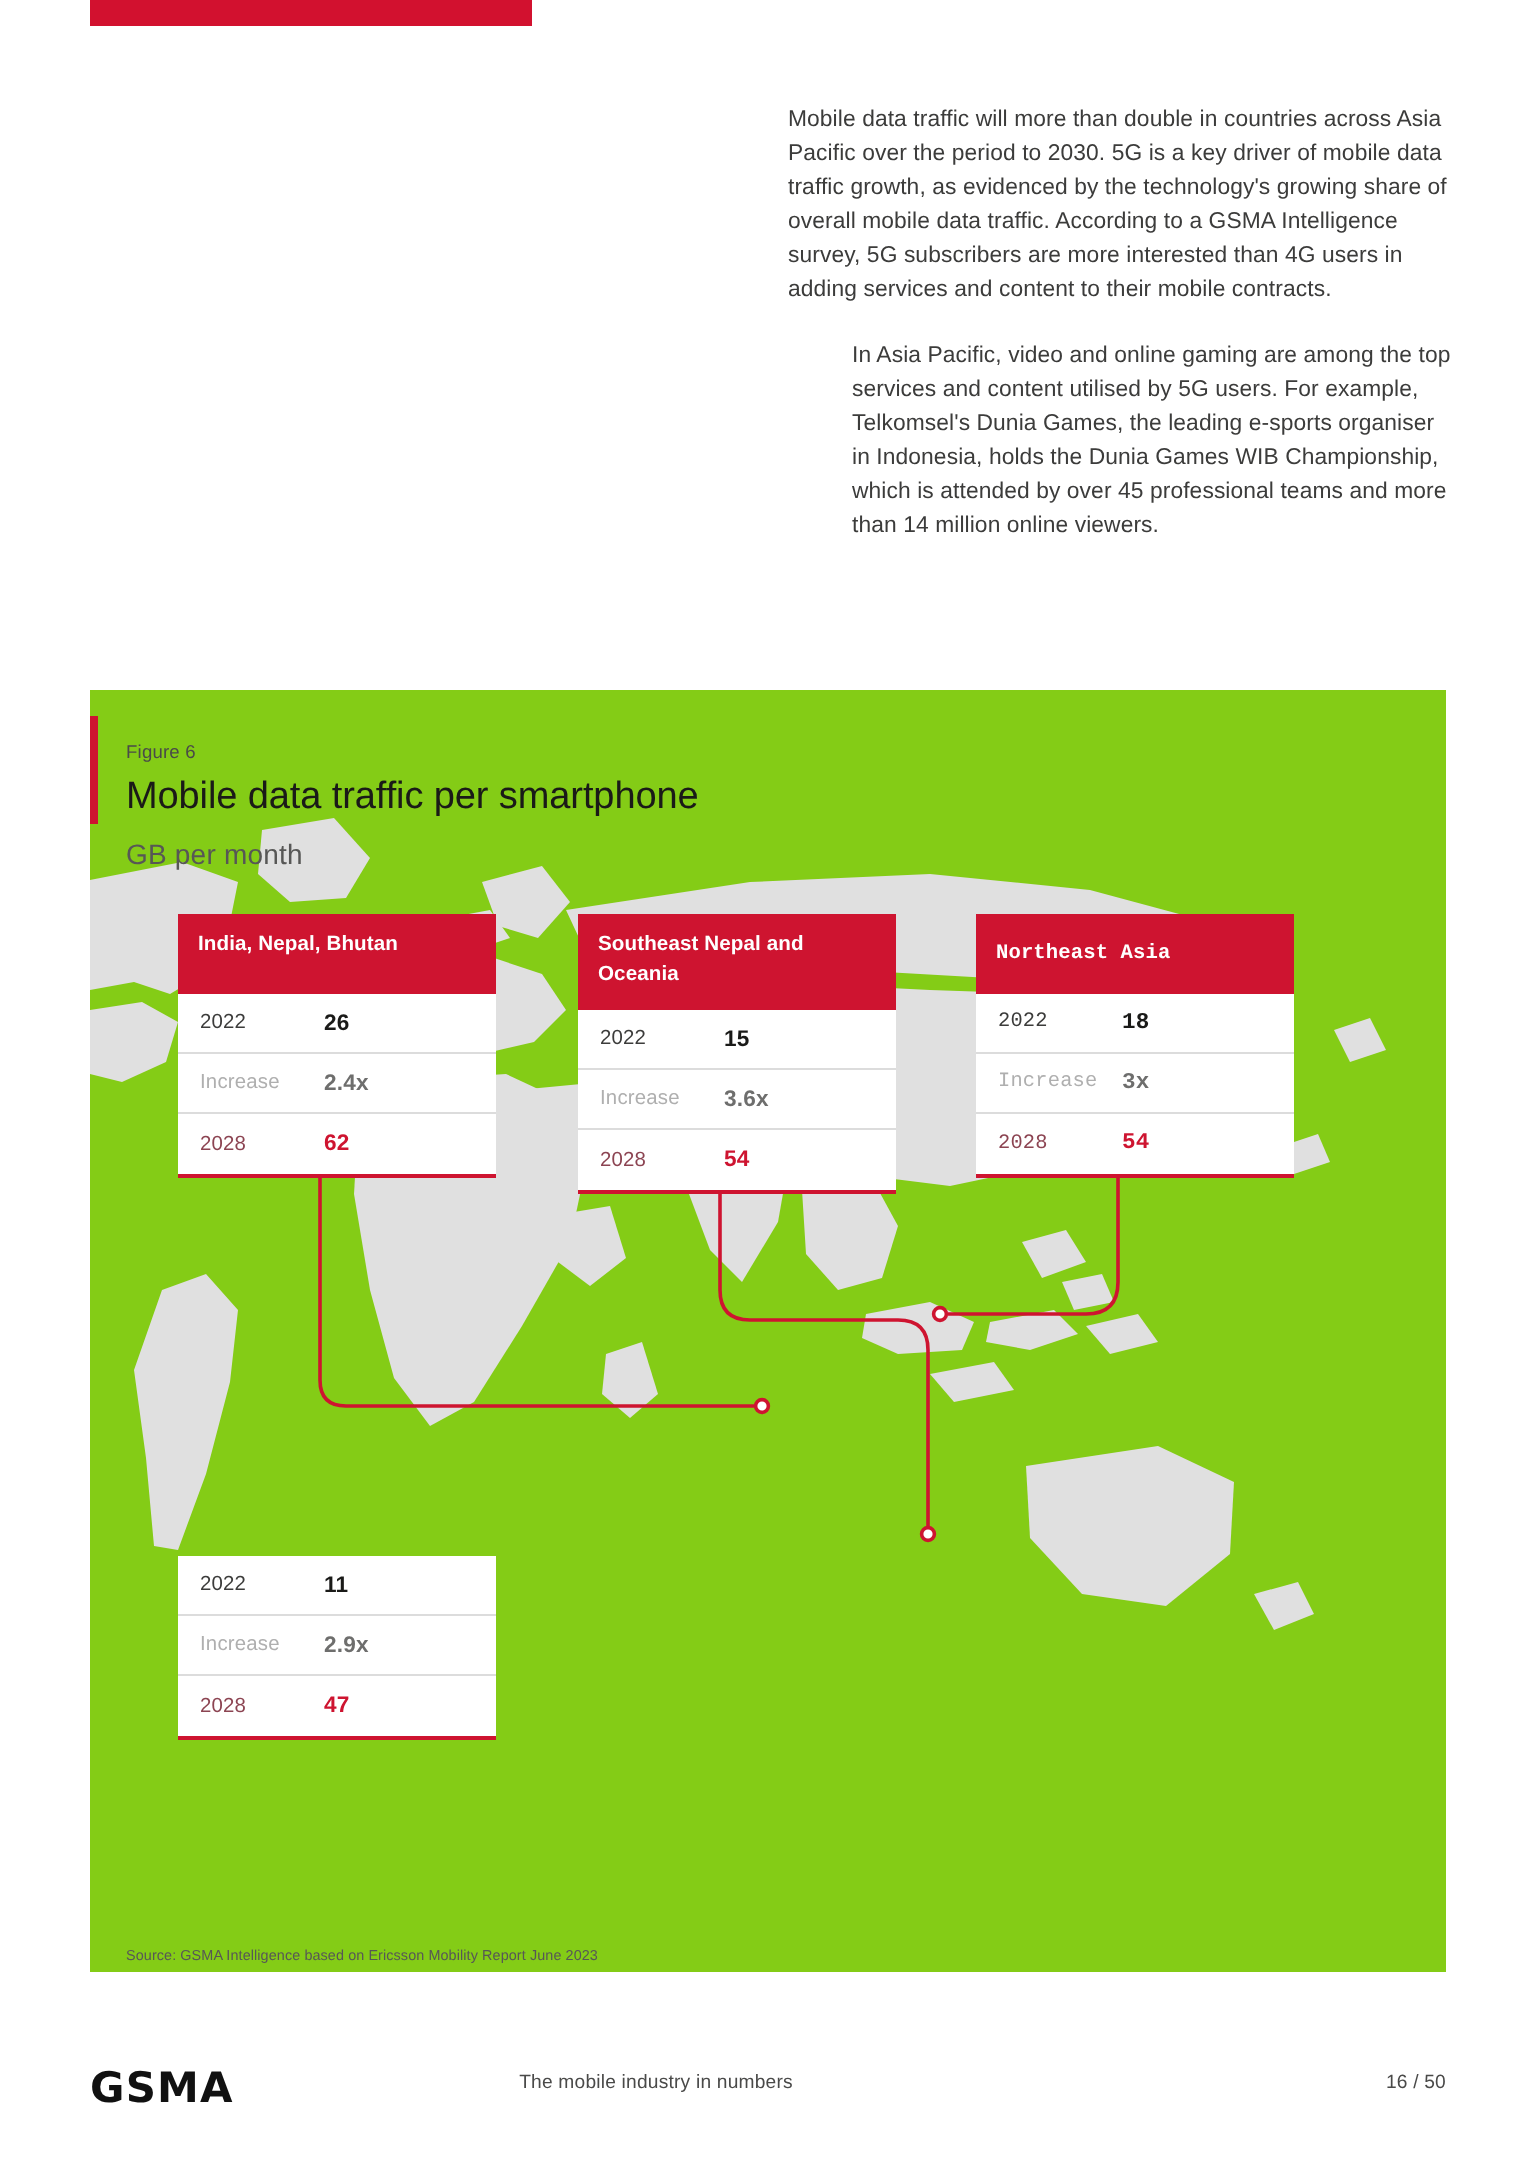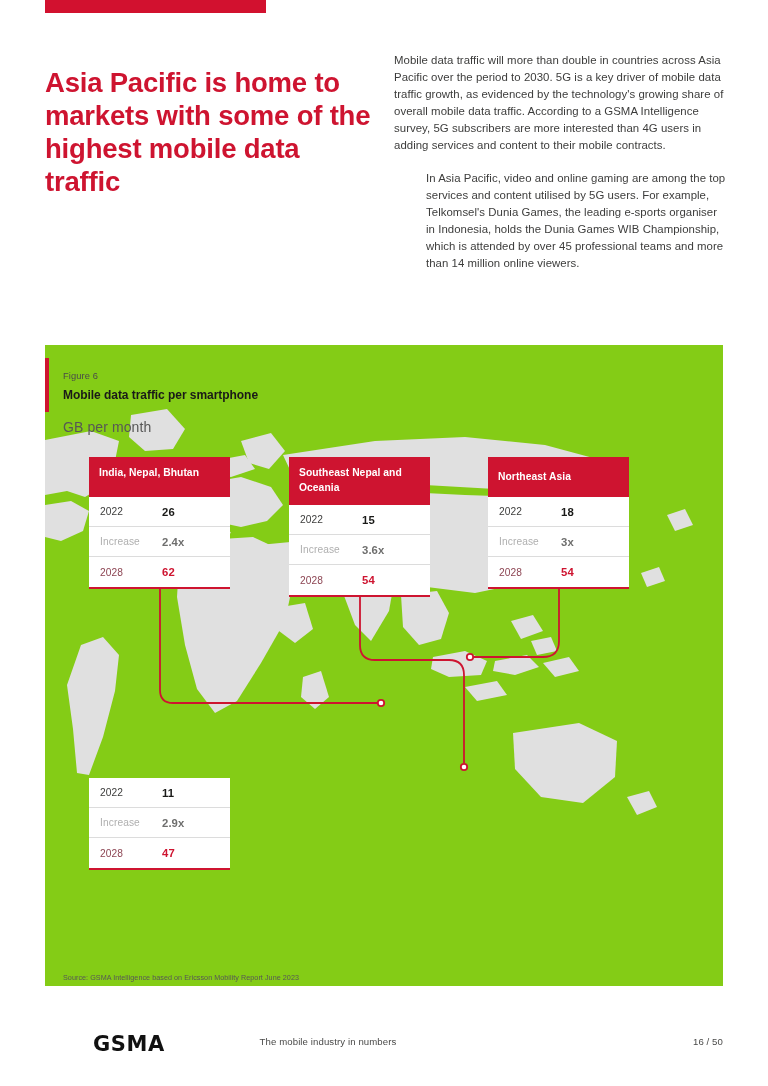--- a/index.html
+++ b/index.html
@@ -91,22 +91,22 @@
     left: 18px;
     top: 26px;
     font-size: 9.3px;
     color: #4A4A49;
     letter-spacing: 0.1px;
   }
   .fig-title {
     position: absolute;
     left: 18px;
     top: 43px;
-    font-size: 12px;
-    font-weight: 700;
+    font-size: 19px;
+    font-weight: 400;
     color: #1A1A18;
     letter-spacing: -0.05px;
   }
   .fig-unit {
     position: absolute;
     left: 18px;
     top: 74px;
     font-size: 14px;
     color: #575756;
     letter-spacing: 0.1px;
@@ -127,28 +127,28 @@
     left: 0;
     top: 0;
     width: 678px;
     height: 641px;
     pointer-events: none;
   }
 
   
   .card {
     position: absolute;
-    width: 141px;
+    width: 159px;
     background: #FFFFFF;
     border-bottom: 2.2px solid #CE1430;
     box-sizing: border-box;
   }
   .card.c1 { left: 44px;  top: 112px; }
   .card.c2 { left: 244px; top: 112px; }
-  .card.c3 { left: 443px; top: 112px; }
+  .card.c3 { left: 443px; top: 112px; font-family: Liberation Mono, monospace; }
   .card.c4 { left: 44px;  top: 433px; }
 
   .card-head {
     background: #CE1430;
     color: #FFFFFF;
     font-size: 10.3px;
     font-weight: 700;
     line-height: 14.5px;
     letter-spacing: 0.05px;
     padding: 9px 10px 10px 10px;
@@ -191,21 +191,20 @@
   
   .footer-logo {
     position: absolute;
     left: 45px;
     top: 1032px;
     font-size: 21px;
     font-weight: 700;
     letter-spacing: 0.6px;
     color: #111111;
     font-family: "DejaVu Sans", sans-serif;
-    margin-left: 48px;
   }
   .footer-center {
     position: absolute;
     left: 0;
     top: 1036px;
     width: 656px;
     text-align: center;
     font-size: 9.6px;
     color: #4A4A49;
     letter-spacing: 0.1px;
@@ -219,21 +218,20 @@
     letter-spacing: 0.1px;
   }
 </style>
 </head>
 <body>
 
 <div class="page">
 
   <div class="top-bar"></div>
 
-  <h1 class="headline">Asia Pacific is home to markets with some of the highest mobile data traffic</h1>
 
   <div class="body-col">
     <p>Mobile data traffic will more than double in countries across Asia Pacific over the period to 2030. 5G is a key driver of mobile data traffic growth, as evidenced by the technology's growing share of overall mobile data traffic. According to a GSMA Intelligence survey, 5G subscribers are more interested than 4G users in adding services and content to their mobile contracts.</p>
     <p>In Asia Pacific, video and online gaming are among the top services and content utilised by 5G users. For example, Telkomsel's Dunia Games, the leading e-sports organiser in Indonesia, holds the Dunia Games WIB Championship, which is attended by over 45 professional teams and more than 14 million online viewers.</p>
   </div>
 
   <div class="figure-panel">
 
     <svg class="panel-map" viewBox="0 0 678 641" aria-hidden="true">
       <g fill="#E0E0E0">

